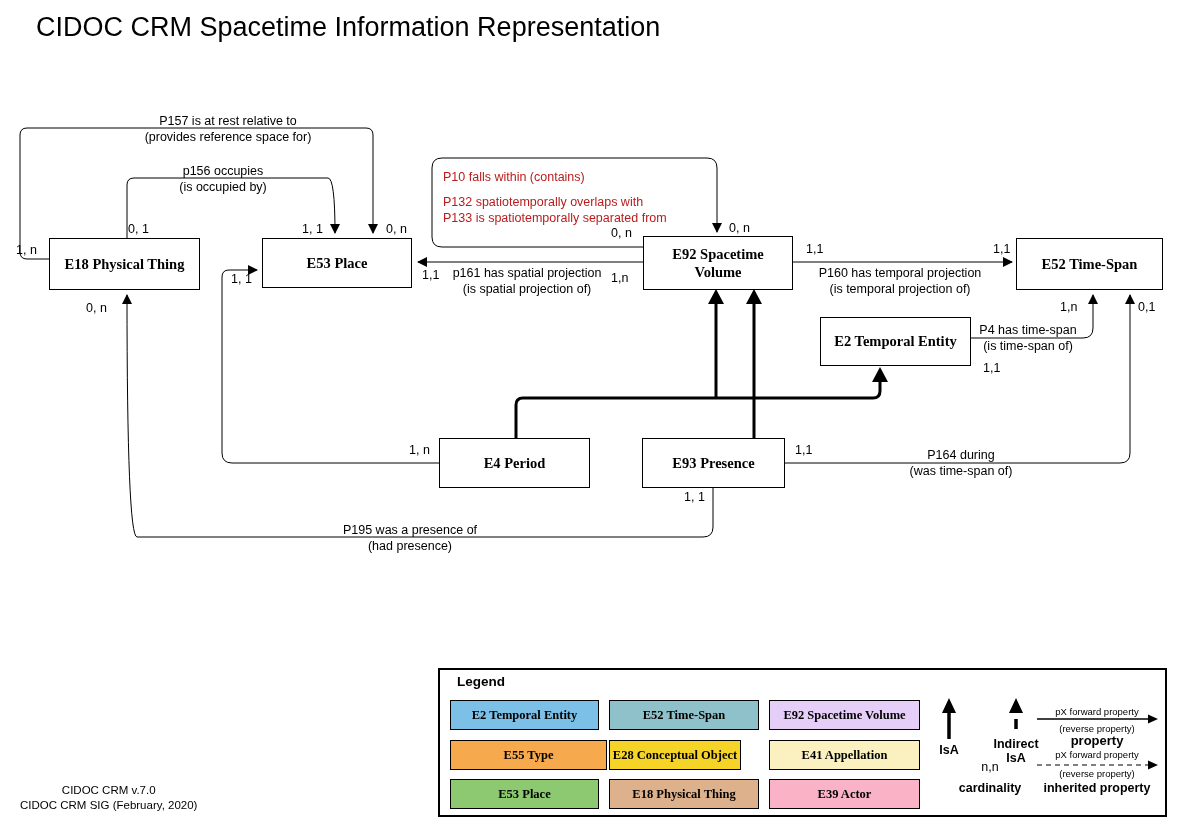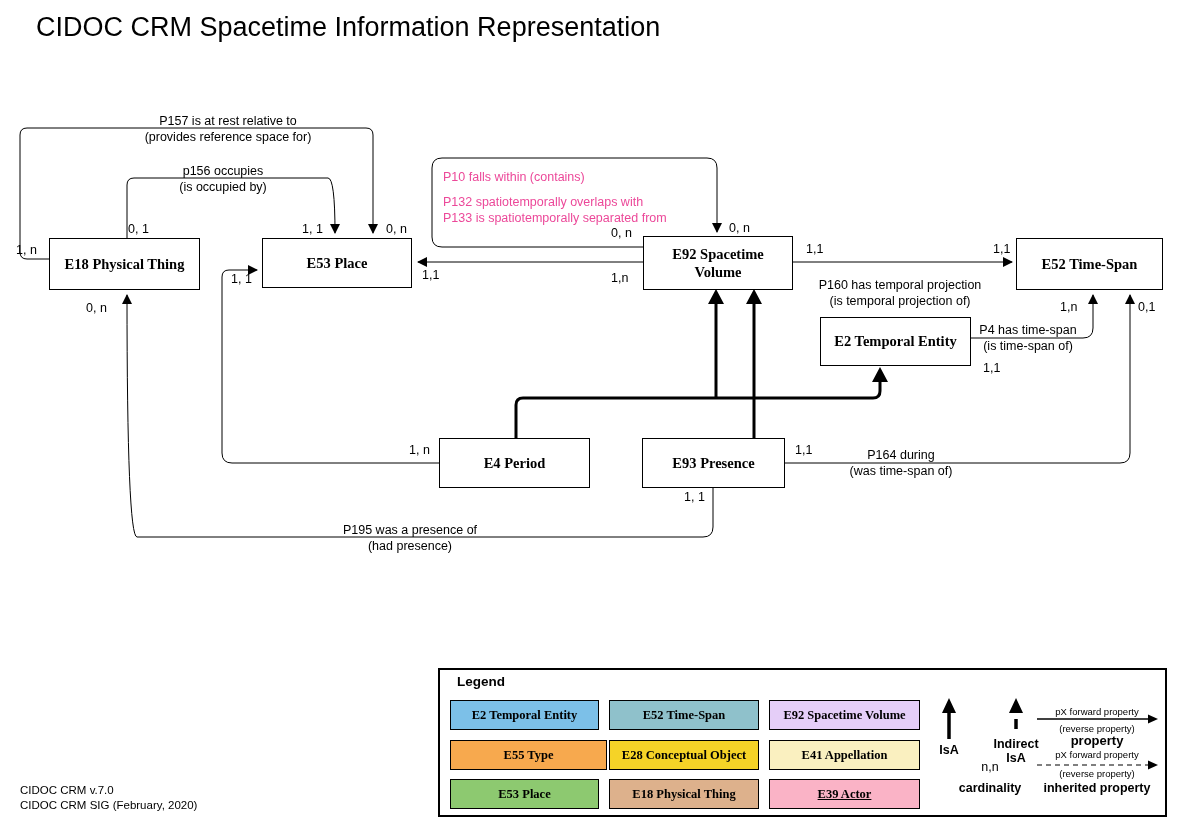--- a/index.html
+++ b/index.html
@@ -10,35 +10,35 @@
 
   .layer { position: absolute; left: 0; top: 0; z-index: 1; }
 
   .ebox { position: absolute; border: 1px solid #000; display: flex; align-items: center; justify-content: center;
           text-align: center; font-family: "Liberation Serif", serif; font-weight: bold; font-size: 14.5px;
           line-height: 1.25; color: #000; z-index: 3; }
 
   .plabel { position: absolute; text-align: center; font-size: 12.5px; line-height: 16px; color: #000; z-index: 2; white-space: nowrap; }
   .plabel .ln { display: block; }
 
-  .p10text { position: absolute; left: 443px; top: 169px; font-size: 12.5px; line-height: 16.5px; color: #ec4899;
+  .p10text { position: absolute; left: 443px; top: 169px; font-size: 12.5px; line-height: 16.5px; color: #b91c1c;
              text-align: left; z-index: 2; white-space: nowrap; }
 
   .card { position: absolute; font-size: 12.5px; color: #000; z-index: 2; white-space: nowrap; }
 
   .legend { position: absolute; left: 438px; top: 668px; width: 729px; height: 149px; border: 2px solid #000;
             background: #fff; z-index: 4; }
   .legend-title { position: absolute; left: 17px; top: 4px; font-size: 13.5px; font-weight: bold; color: #000; }
   .swatch { position: absolute; border: 1px solid #000; display: flex; align-items: center; justify-content: center;
             font-family: "Liberation Serif", serif; font-weight: bold; font-size: 12.5px; color: #000; }
   .lg-label { position: absolute; color: #000; text-align: center; }
   .lg-bold { font-weight: bold; font-size: 12.5px; }
   .lg-small { font-size: 9.5px; }
 
-  .footer { position: absolute; left: 20px; top: 783px; font-size: 11.5px; line-height: 15px; color: #000; z-index: 2; }
+  .footer { position: absolute; left: 20px; top: 783px; font-size: 11.5px; line-height: 15px; color: #000; z-index: 2; text-align: center; }
 </style>
 </head>
 <body>
 
 <div class="canvas">
 
   <div class="title">CIDOC CRM Spacetime Information Representation</div>
 
   <svg class="layer" width="1179" height="830">
     <defs>
@@ -101,29 +101,33 @@
   </div>
   <div class="plabel" style="left:123px; top:163px; width:200px;">
     <span class="ln">p156 occupies</span>
     <span class="ln">(is occupied by)</span>
   </div>
   <div class="p10text">
     <span style="display:block;">P10 falls within (contains)</span>
     <span style="display:block;margin-top:8px;">P132 spatiotemporally overlaps with</span>
     <span style="display:block;">P133 is spatiotemporally separated from</span>
   </div>
-  <div class="plabel" style="left:800px; top:265px; width:200px;margin-top:12px;">
+  <div class="plabel" style="left:427px; top:265px; width:200px;">
+    <span class="ln">p161 has spatial projection</span>
+    <span class="ln">(is spatial projection of)</span>
+  </div>
+  <div class="plabel" style="left:800px; top:265px; width:200px;">
     <span class="ln">P160 has temporal projection</span>
     <span class="ln">(is temporal projection of)</span>
   </div>
   <div class="plabel" style="left:958px; top:322px; width:140px;">
     <span class="ln">P4 has time-span</span>
     <span class="ln">(is time-span of)</span>
   </div>
-  <div class="plabel" style="left:816px; top:447px; width:170px;">
+  <div class="plabel" style="left:876px; top:447px; width:170px;">
     <span class="ln">P164 during</span>
     <span class="ln">(was time-span of)</span>
   </div>
   <div class="plabel" style="left:310px; top:522px; width:200px;">
     <span class="ln">P195 was a presence of</span>
     <span class="ln">(had presence)</span>
   </div>
 
   <div class="card" style="left:16px; top:243px;">1, n</div>
   <div class="card" style="left:386px; top:222px;">0, n</div>
@@ -144,25 +148,25 @@
   <div class="card" style="left:684px; top:490px;">1, 1</div>
   <div class="card" style="left:86px; top:301px;">0, n</div>
 
   <div class="legend">
     <div class="legend-title">Legend</div>
 
     <div class="swatch" style="left: 10px; top: 30px; width: 149px; height: 30px; background-color: rgb(124, 192, 232);">E2 Temporal Entity</div>
     <div class="swatch" style="left: 169px; top: 30px; width: 150px; height: 30px; background-color: rgb(143, 193, 203);">E52 Time-Span</div>
     <div class="swatch" style="left: 329px; top: 30px; width: 151px; height: 30px; background-color: rgb(229, 206, 248);">E92 Spacetime Volume</div>
     <div class="swatch" style="left: 10px; top: 70px; width: 157px; height: 30px; background-color: rgb(247, 169, 78);">E55 Type</div>
-    <div class="swatch" style="left: 169px; top: 70px; width: 150px; height: 30px; background-color: rgb(245, 211, 39);">E28 Conceptual Object</div>
+    <div class="swatch" style="left: 169px; top: 70px; width: 132px; height: 30px; background-color: rgb(245, 211, 39);">E28 Conceptual Object</div>
     <div class="swatch" style="left: 329px; top: 70px; width: 151px; height: 30px; background-color: rgb(250, 240, 192);">E41 Appellation</div>
     <div class="swatch" style="left: 10px; top: 109px; width: 149px; height: 30px; background-color: rgb(141, 201, 112);">E53 Place</div>
     <div class="swatch" style="left: 169px; top: 109px; width: 150px; height: 30px; background-color: rgb(221, 177, 140);">E18 Physical Thing</div>
-    <div class="swatch" style="left: 329px; top: 109px; width: 151px; height: 30px; background-color: rgb(250, 179, 198); text-decoration: underline;">E39 Actor</div>
+    <div class="swatch" style="left: 329px; top: 109px; width: 151px; height: 30px; background-color: rgb(250, 179, 198);">E39 Actor</div>
 
     <svg style="position:absolute; left:0; top:0;" width="725" height="145">
 
       <line x1="509" y1="69" x2="509" y2="42" stroke="#000" stroke-width="3.5"></line>
       <polygon points="509,28 502,43 516,43" fill="#000"></polygon>
 
       <polygon points="576,28 569,43 583,43" fill="#000"></polygon>
       <line x1="576" y1="49" x2="576" y2="59" stroke="#000" stroke-width="3.5"></line>
 
       <line x1="597" y1="49" x2="709" y2="49" stroke="#000" stroke-width="1.5"></line>

